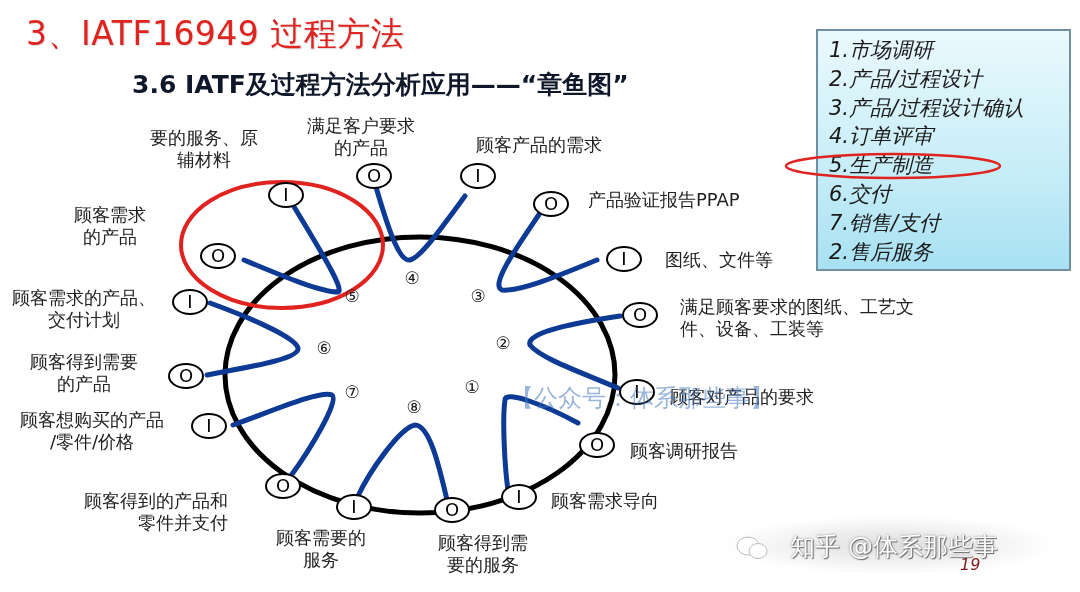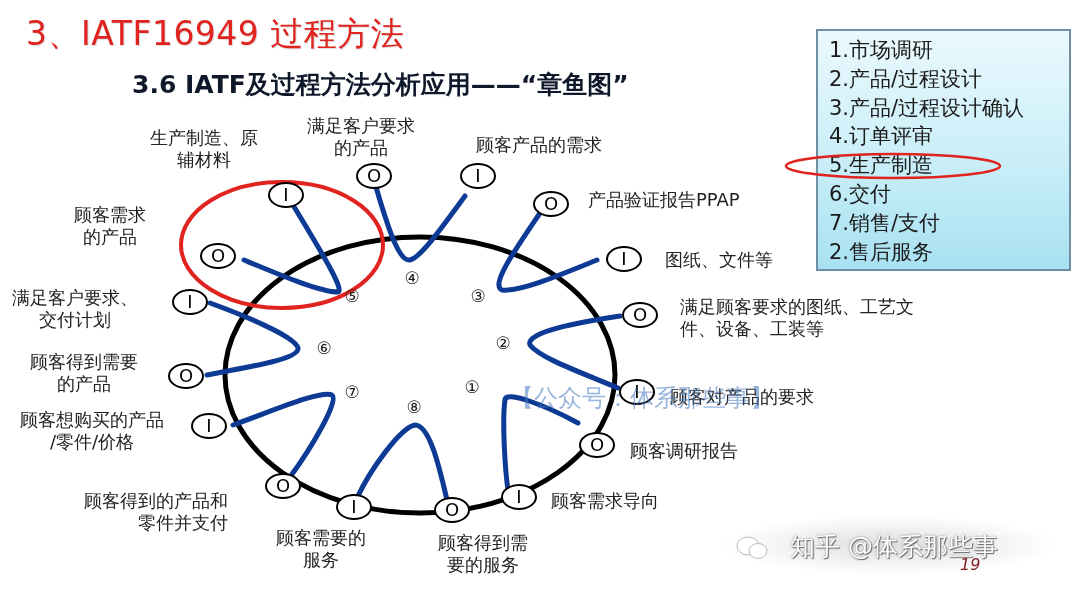--- a/index.html
+++ b/index.html
@@ -15,21 +15,21 @@
     text-shadow: 1px 1px 1px rgba(0,0,0,0.15);
   }
   .subtitle {
     position: absolute; left: 132px; top: 68px;
     font-size: 25px; font-weight: bold; color: #0f172a;
   }
   .legend-box {
     position: absolute; left: 816px; top: 29px; width: 255px; height: 242px;
     border: 2px solid #6f8fa3;
     background: linear-gradient(180deg, #eaf9fd 0%, #c9eef8 55%, #a8e1f2 100%);
-    box-sizing: border-box; padding: 5px 0 5px 11px;
+    box-sizing: border-box; padding: 5px 0 5px 11px; font-style: italic;
   }
   .legend-item {
     font-size: 21px; line-height: 28.8px; color: #1b1b1b; white-space: nowrap;
   }
   .lbl {
     position: absolute; font-size: 18px; line-height: 22px; color: #222;
     text-align: center; white-space: nowrap;
   }
   .lbl.left { text-align: left; }
   svg.diagram { position: absolute; left: 0; top: 0; }
@@ -168,21 +168,21 @@
     <text x="503" y="349">②</text>
     <text x="478" y="302">③</text>
     <text x="412" y="284">④</text>
     <text x="352" y="302">⑤</text>
     <text x="324" y="354">⑥</text>
     <text x="352" y="398">⑦</text>
     <text x="414" y="413">⑧</text>
   </g>
 </svg>
 
-<div class="lbl" style="left:150px; top:127px;"><span style="white-space:pre-line">生产制造、原
+<div class="lbl" style="left:150px; top:127px;"><span style="white-space:pre-line">要的服务、原
 辅材料</span></div>
 <div class="lbl" style="left:74px; top:204px;"><span style="white-space:pre-line">顾客需求
 的产品</span></div>
 <div class="lbl" style="left:307px; top:115px;"><span style="white-space:pre-line">满足客户要求
 的产品</span></div>
 <div class="lbl left" style="left:476px; top:134px;">顾客产品的需求</div>
 <div class="lbl left" style="left:588px; top:189px;">产品验证报告PPAP</div>
 <div class="lbl left" style="left:665px; top:249px;">图纸、文件等</div>
 <div class="lbl left" style="left:680px; top:296px;"><span style="white-space:pre-line">满足顾客要求的图纸、工艺文
 件、设备、工装等</span></div>
@@ -192,21 +192,21 @@
 <div class="lbl" style="left:438px; top:532px;"><span style="white-space:pre-line">顾客得到需
 要的服务</span></div>
 <div class="lbl" style="left:276px; top:527px;"><span style="white-space:pre-line">顾客需要的
 服务</span></div>
 <div class="lbl" style="left:84px; top:490px;text-align:right;"><span style="white-space:pre-line">顾客得到的产品和
 零件并支付</span></div>
 <div class="lbl" style="left:20px; top:409px;"><span style="white-space:pre-line">顾客想购买的产品
 /零件/价格</span></div>
 <div class="lbl" style="left:30px; top:351px;"><span style="white-space:pre-line">顾客得到需要
 的产品</span></div>
-<div class="lbl" style="left:12px; top:287px;"><span style="white-space:pre-line">满足客户要求、
+<div class="lbl" style="left:12px; top:287px;"><span style="white-space:pre-line">顾客需求的产品、
 交付计划</span></div>
 
 <div class="watermark-mid">【公众号：体系那些事】</div>
 <div class="watermark-bottom"></div>
 <svg class="wechat-icon" viewBox="0 0 34 26">
   <ellipse cx="13" cy="11" rx="11" ry="9" fill="rgba(255,255,255,0.9)" stroke="#bbb" stroke-width="1"></ellipse>
   <ellipse cx="23" cy="16" rx="9" ry="7.5" fill="rgba(255,255,255,0.9)" stroke="#bbb" stroke-width="1"></ellipse>
 </svg>
 <div class="watermark-text">知乎 @体系那些事</div>
 <div class="page-num">19</div>

